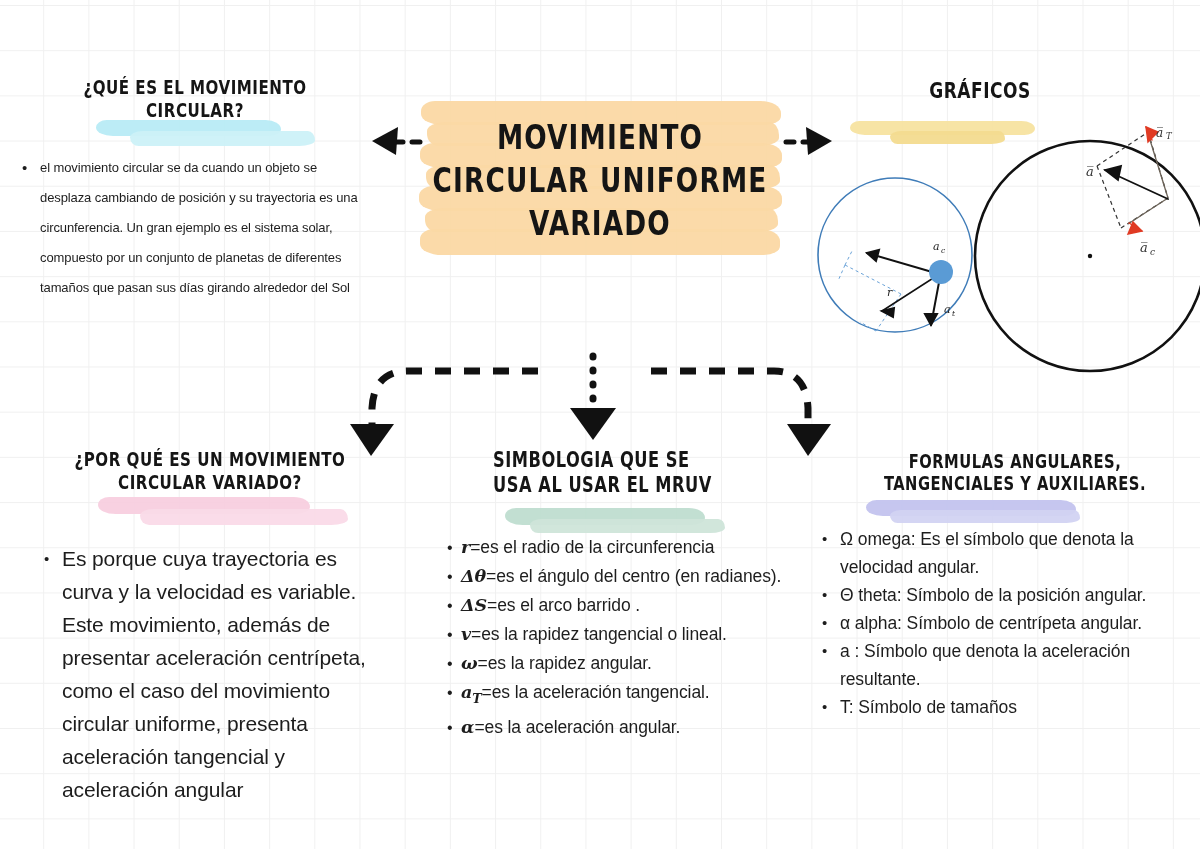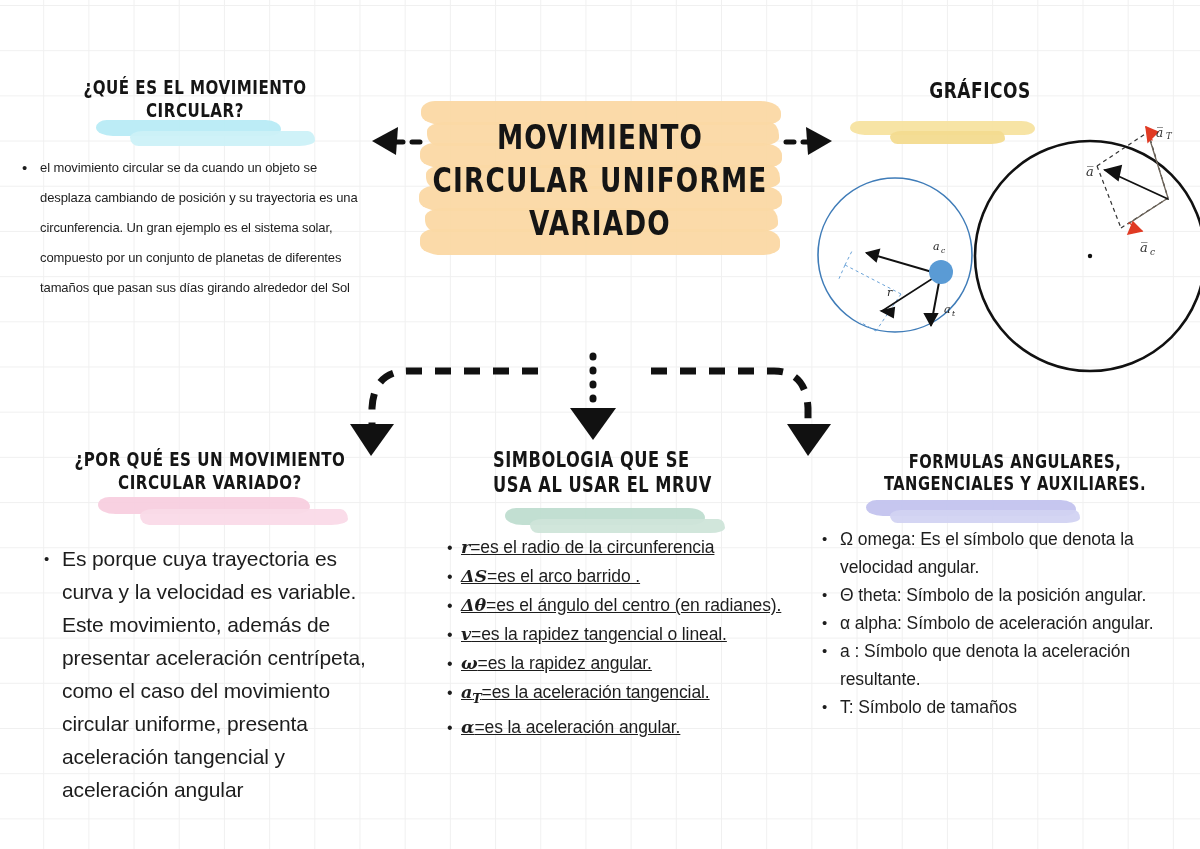--- a/index.html
+++ b/index.html
@@ -53,21 +53,21 @@
     line-height: 30px;
     letter-spacing: -0.1px;
   }
   .bullet-list { margin: 0; padding: 0; list-style: none; }
   .bullet-list li { position: relative; padding-left: 22px; }
   .bullet-list li::before {
     content: "\2022";
     position: absolute; left: 4px; top: 0;
     font-size: 15px;
   }
-  .tight-list li { padding-left: 14px; text-decoration: underline; }
+  .tight-list li { padding-left: 14px; }
   .tight-list li::before { left: 0; font-size: 16px; }
 
   .sym { font-family: "DejaVu Serif", serif; font-style: italic; font-weight: bold; }
   .sym sub { font-size: .72em; font-style: italic; }
 
   
   .overlay { position: absolute; left: 0; top: 0; pointer-events: none; }
 </style>
 </head>
 <body>
@@ -218,24 +218,24 @@
   </div>
   <div class="hl" style="left:505px;top:508px;width:200px;height:17px;background:#bfded0;"></div>
   <div class="hl b" style="left:530px;top:519px;width:195px;height:14px;background:#cfe5da;"></div>
 
   <div class="body-text" style="left:447px;top:533px;width:360px;font-size:17.5px;line-height:29px;">
     <ul class="bullet-list tight-list">
       <li>
         <span class="sym">r</span><span>=es el radio de la circunferencia</span>
       </li>
       <li>
+        <span class="sym">Δθ</span><span>=es el ángulo del centro (en radianes).</span>
+      </li>
+      <li>
         <span class="sym">ΔS</span><span>=es el arco barrido .</span>
-      </li>
-      <li>
-        <span class="sym">Δθ</span><span>=es el ángulo del centro (en radianes).</span>
       </li>
       <li>
         <span class="sym">v</span><span>=es la rapidez tangencial o lineal.</span>
       </li>
       <li>
         <span class="sym">ω</span><span>=es la rapidez angular.</span>
       </li>
       <li>
         <span class="sym"><span>a</span><sub>T</sub></span><span>=es la aceleración tangencial.</span>
       </li>
@@ -249,19 +249,19 @@
     <div>FORMULAS ANGULARES,</div>
     <div>TANGENCIALES Y AUXILIARES.</div>
   </div>
   <div class="hl" style="left:866px;top:500px;width:210px;height:16px;background:#c3c4ef;"></div>
   <div class="hl b" style="left:890px;top:510px;width:190px;height:13px;background:#d2d3f3;"></div>
 
   <div class="body-text" style="left:818px;top:525px;width:378px;font-size:17.5px;line-height:28px;">
     <ul class="bullet-list">
       <li>Ω omega: Es el símbolo que denota la velocidad angular.</li>
       <li>Θ theta: Símbolo de la posición angular.</li>
-      <li>α alpha: Símbolo de aceleración angular.</li>
+      <li>α alpha: Símbolo de centrípeta angular.</li>
       <li>a : Símbolo que denota la aceleración resultante.</li>
       <li>T: Símbolo de tamaños</li>
     </ul>
   </div>
 
 </div>
 
 </body></html>

